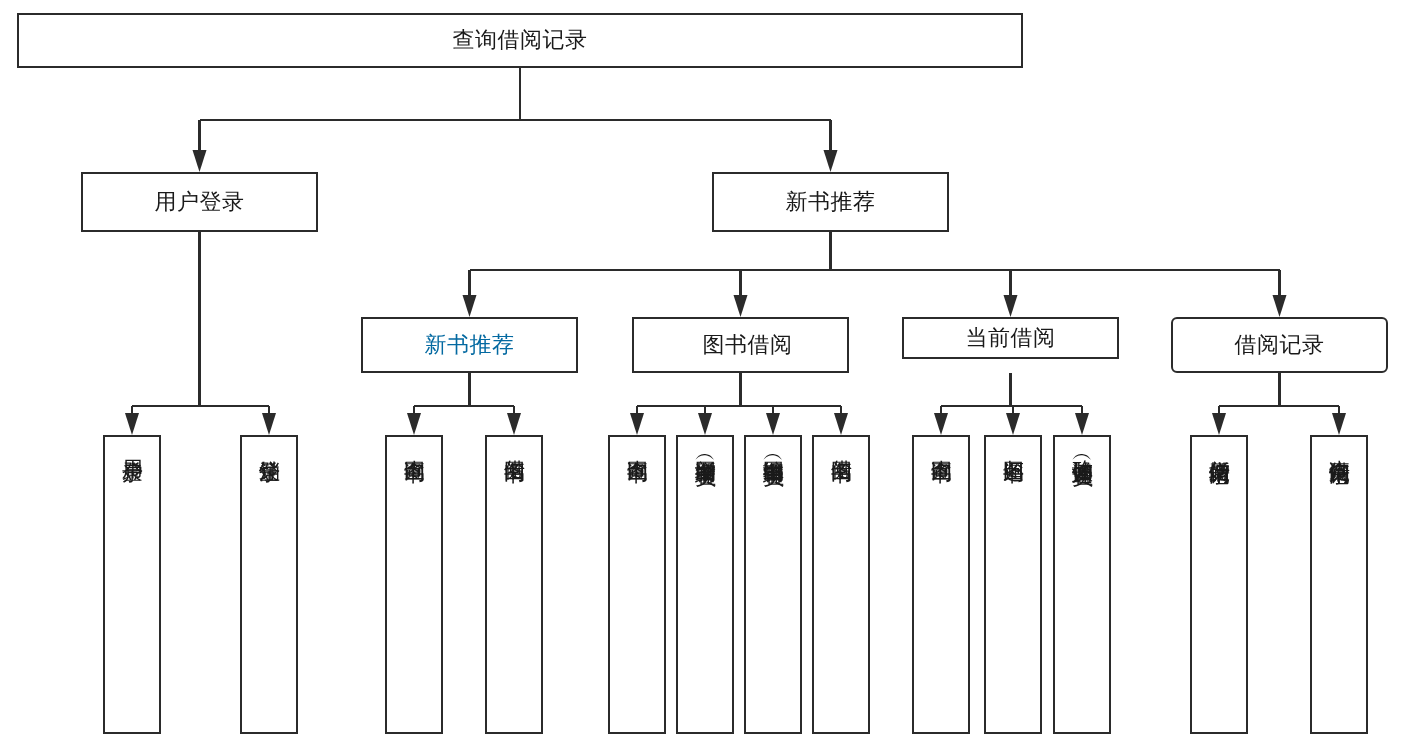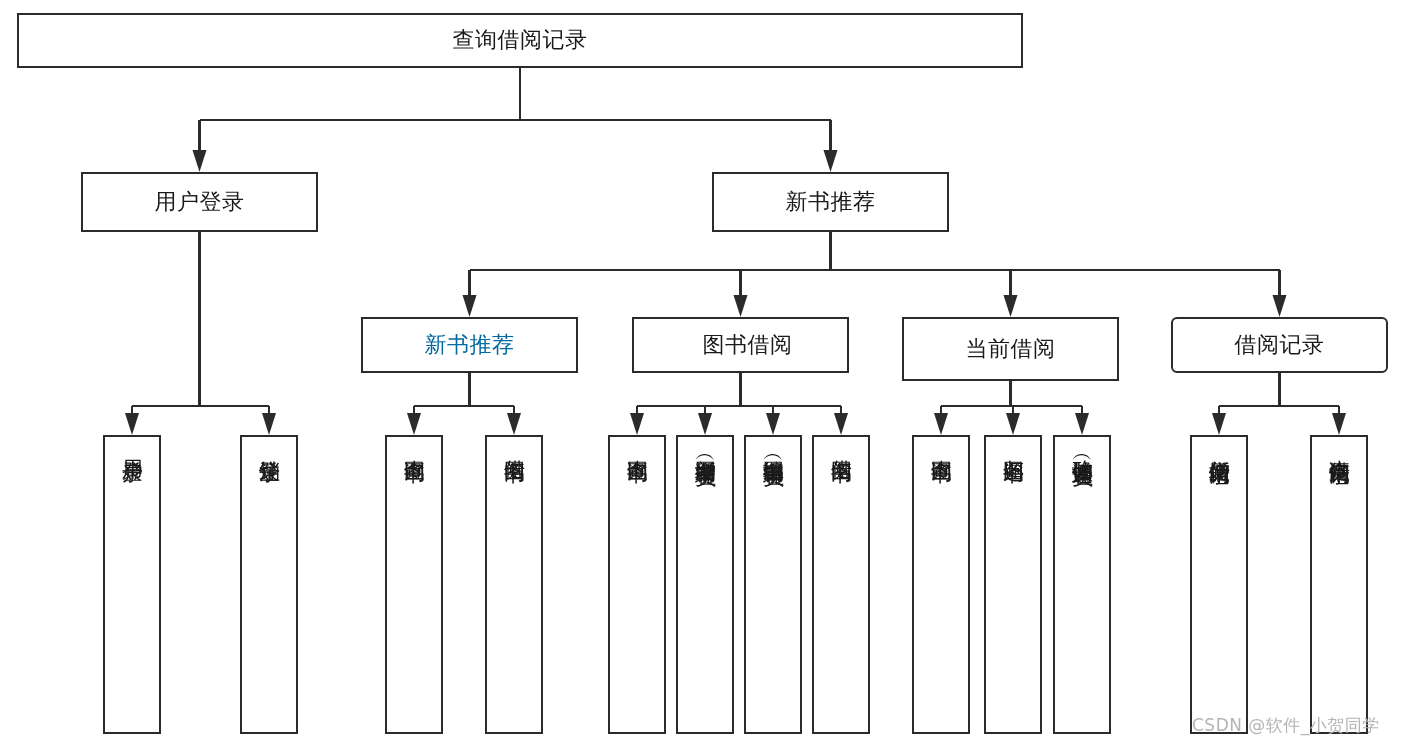--- a/index.html
+++ b/index.html
@@ -138,21 +138,21 @@
       </div>
       <div class="node-box" style="left: 712px; top: 172px; width: 237px; height: 60px; border-color: rgb(43, 43, 43); background: rgb(255, 255, 255);">
         <span class="node-label-h" style="color: rgb(26, 26, 26);">新书推荐</span>
       </div>
       <div class="node-box" style="left: 361px; top: 317px; width: 217px; height: 56px; border-color: rgb(43, 43, 43); background: rgb(255, 255, 255);">
         <span class="node-label-h" style="color: #0369a1;">新书推荐</span>
       </div>
       <div class="node-box" style="left: 632px; top: 317px; width: 217px; height: 56px; border-color: rgb(43, 43, 43); background: rgb(255, 255, 255); padding-left: 14px;">
         <span class="node-label-h" style="color: rgb(26, 26, 26);">图书借阅</span>
       </div>
-      <div class="node-box" style="left: 902px; top: 317px; width: 217px; height: 64px; border-color: rgb(43, 43, 43); background: rgb(255, 255, 255);">
+      <div class="node-box" style="left: 902px; top: 317px; width: 217px; height: 42px; border-color: rgb(43, 43, 43); background: rgb(255, 255, 255);">
         <span class="node-label-h" style="color: rgb(26, 26, 26);">当前借阅</span>
       </div>
       <div class="node-box" style="left: 1171px; top: 317px; width: 217px; height: 56px; border-color: rgb(43, 43, 43); background: rgb(255, 255, 255); border-radius: 6px;">
         <span class="node-label-h" style="color: rgb(26, 26, 26);">借阅记录</span>
       </div>
       <div class="node-box leaf" style="left: 103px; top: 435px; width: 58px; height: 299px; border-color: rgb(43, 43, 43); background: rgb(255, 255, 255);">
         <span class="node-label-v" style="color: rgb(26, 26, 26);">用户登录</span>
       </div>
       <div class="node-box leaf" style="left: 240px; top: 435px; width: 58px; height: 299px; border-color: rgb(43, 43, 43); background: rgb(255, 255, 255);">
         <span class="node-label-v" style="color: rgb(26, 26, 26);">注销登录</span>
@@ -185,14 +185,13 @@
         <span class="node-label-v" style="color: rgb(26, 26, 26);">确认归还（管理员）</span>
       </div>
       <div class="node-box leaf" style="left: 1190px; top: 435px; width: 58px; height: 299px; border-color: rgb(43, 43, 43); background: rgb(255, 255, 255);">
         <span class="node-label-v" style="color: rgb(26, 26, 26);">新增借阅记录</span>
       </div>
       <div class="node-box leaf" style="left: 1310px; top: 435px; width: 58px; height: 299px; border-color: rgb(43, 43, 43); background: rgb(255, 255, 255);">
         <span class="node-label-v" style="color: rgb(26, 26, 26);">查询借阅记录</span>
       </div>
     </div>
 
-  <div class="watermark">CSDN @软件_小贺同学</div>
 </div>
 
 </body></html>

